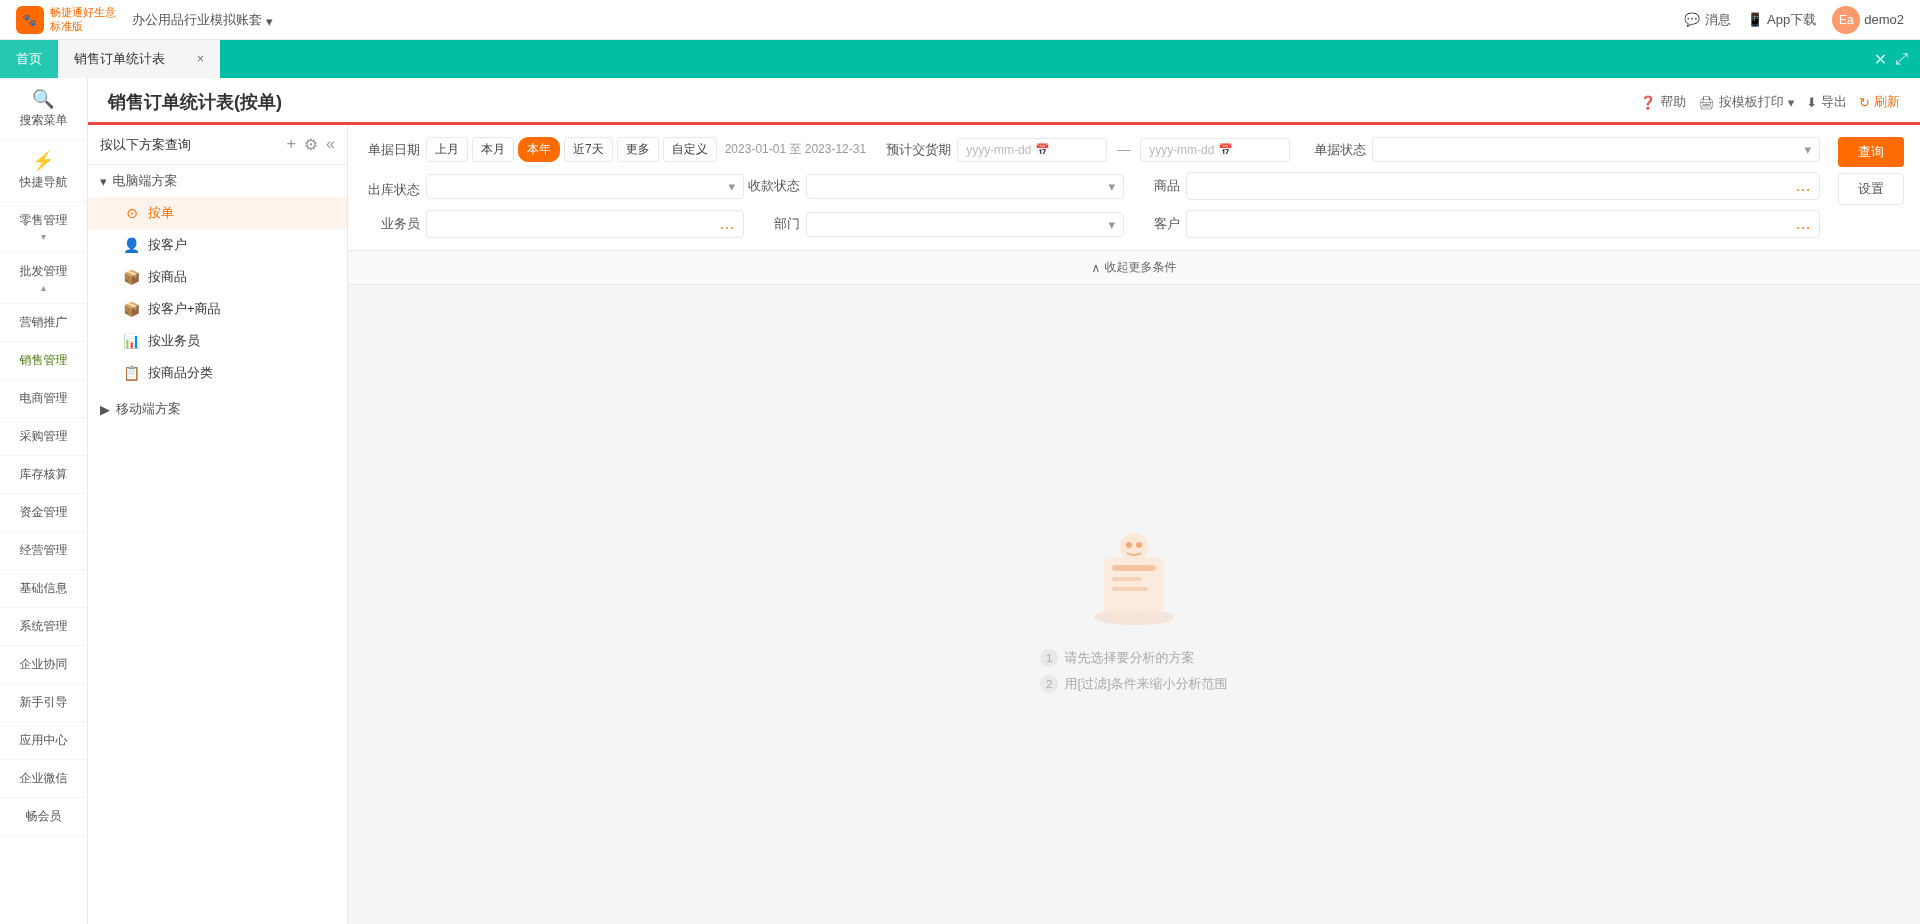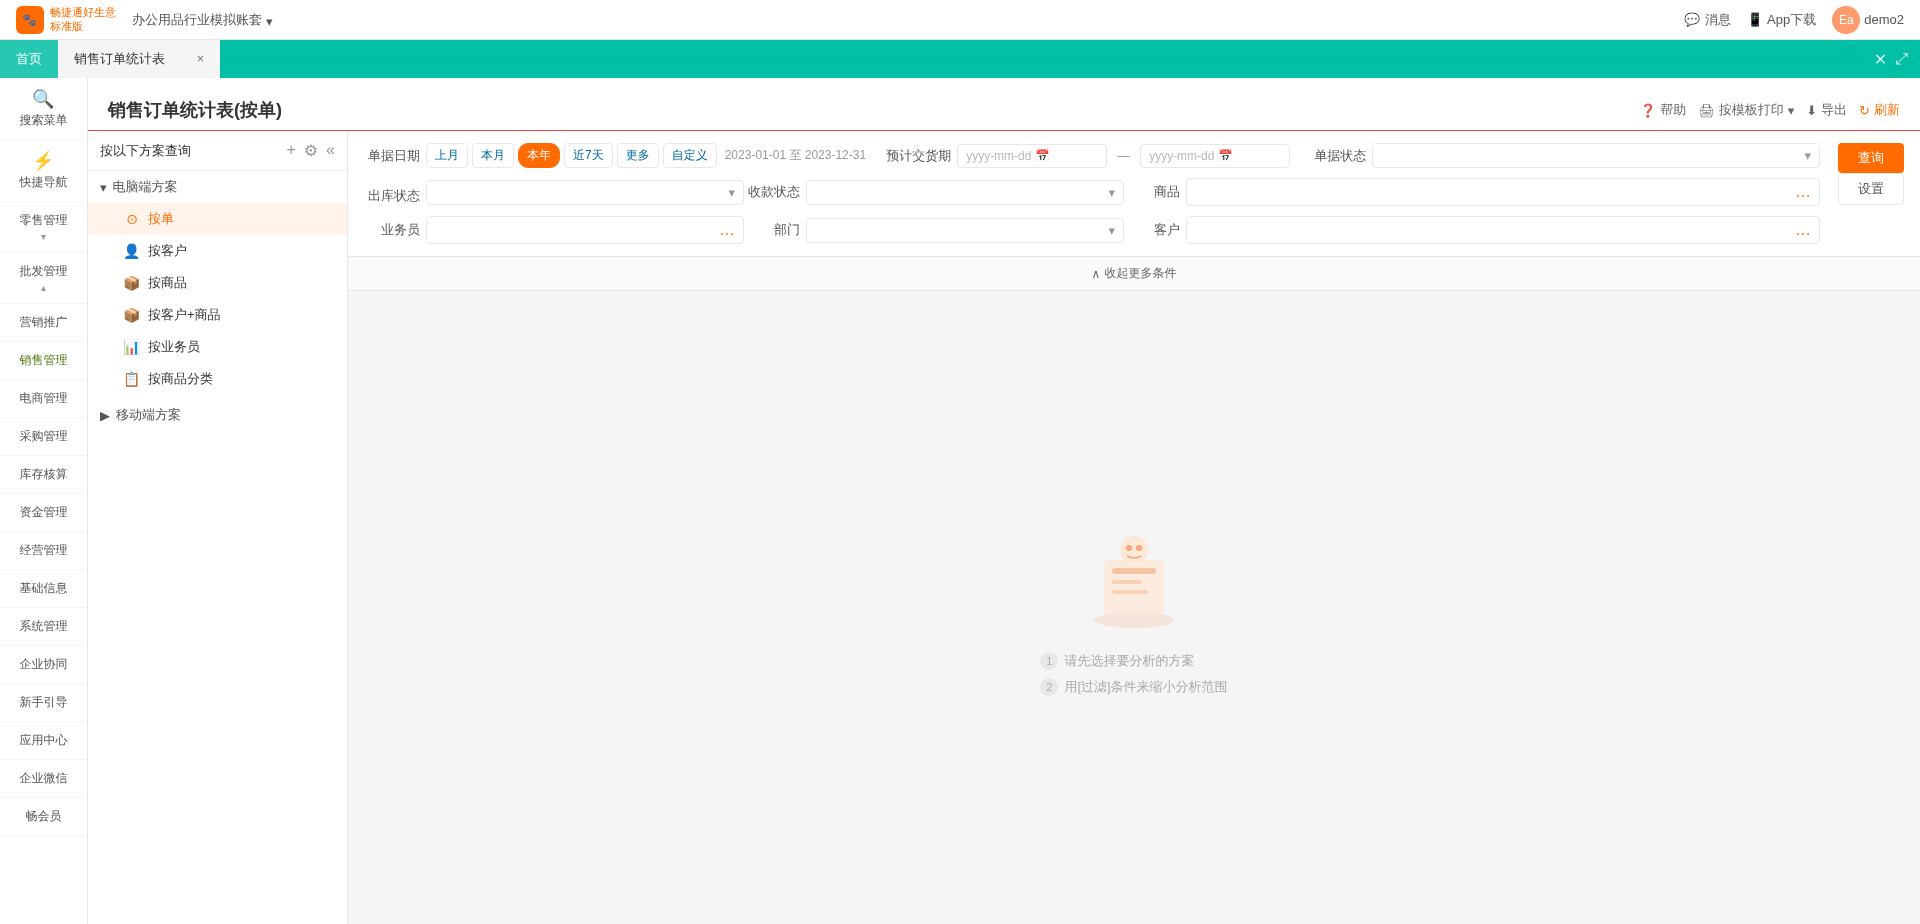--- a/index.html
+++ b/index.html
@@ -34,30 +34,30 @@
     .sidebar-item { display: flex; flex-direction: column; align-items: center; padding: 10px 4px; cursor: pointer; color: #555; font-size: 12px; gap: 2px; transition: color 0.2s; border-bottom: 1px solid #f5f5f5; }
     .sidebar-item.active { color: #4d7c0f; }
     .sidebar-item-icon { font-size: 18px; }
     .sidebar-item.with-arrow { flex-direction: column; justify-content: space-between; padding: 10px 12px; width: 100%; }
     .sidebar-item-label-wrap { display: flex; align-items: center; gap: 4px; }
 
     
     .content-area { flex: 1; display: flex; flex-direction: column; overflow: hidden; }
 
     
-    .page-header { display: flex; align-items: center; justify-content: space-between; padding: 20px 20px 8px; background: #fff; border-bottom: 1px solid #ef4444; }
+    .page-header { display: flex; align-items: center; justify-content: space-between; padding: 12px 20px 8px; background: #fff; border-bottom: 3px solid #ef4444; }
     .page-title { font-size: 18px; font-weight: 600; color: #333; }
     .page-header-actions { display: flex; align-items: center; gap: 12px; }
     .header-action-btn { display: flex; align-items: center; gap: 4px; color: #666; cursor: pointer; font-size: 13px; }
     .header-action-btn.primary { color: #ff6b00; }
     .filter-row { display: flex; align-items: center; gap: 0; margin-bottom: 10px; flex-wrap: wrap; }
     .filter-row:last-child { margin-bottom: 0; }
     .filter-label { color: #555; font-size: 13px; white-space: nowrap; min-width: 56px; text-align: right; }
     .filter-date-group { display: flex; align-items: center; gap: 4px; }
-    .date-btn { padding: 3px 8px; border: 1px solid #e8e8e8; border-radius: 4px; cursor: pointer; font-size: 12px; color: #0369a1; background: #fff; }
+    .date-btn { padding: 3px 8px; border: 1px solid #e8e8e8; border-radius: 4px; cursor: pointer; font-size: 12px; color: #404040; background: #fff; }
     .date-btn.active { background: #ff6b00; color: white; border-color: #ff6b00; border-radius: 10px; }
     .date-range-text { font-size: 12px; color: #999; margin-left: 4px; text-align: right; }
     .filter-select { display: flex; align-items: center; border: 1px solid #e8e8e8; border-radius: 4px; padding: 4px 8px; background: #fff; cursor: pointer; min-width: 180px; justify-content: space-between; font-size: 13px; color: #999; }
     .filter-input { border: 1px solid #e8e8e8; border-radius: 4px; padding: 4px 8px; background: #fff; min-width: 180px; font-size: 13px; color: #999; display: flex; align-items: center; justify-content: space-between; }
     .filter-ellipsis { color: #ff6b00; cursor: pointer; font-size: 16px; }
     .date-input-wrap { display: flex; align-items: center; border: 1px solid #e8e8e8; border-radius: 4px; padding: 4px 8px; min-width: 150px; gap: 4px; color: #bbb; font-size: 12px; }
     .date-sep { color: #999; margin: 0 4px; }
     .filter-item { display: flex; align-items: center; gap: 6px; }
     .filter-item-wide { flex: 1; }
 
@@ -85,21 +85,21 @@
     
     .query-btn { background: #ff6b00; color: white; border: none; border-radius: 4px; padding: 6px 20px; font-size: 13px; cursor: pointer; white-space: nowrap; }
     .setup-btn { background: #fff; color: #555; border: 1px solid #e8e8e8; border-radius: 4px; padding: 6px 16px; font-size: 13px; cursor: pointer; white-space: nowrap; }
 
     
     .empty-state { flex: 1; display: flex; flex-direction: column; align-items: center; justify-content: center; gap: 12px; color: #999; }
     .empty-icon { width: 120px; height: 120px; }
     .empty-tips { display: flex; flex-direction: column; gap: 8px; }
     .empty-tip { display: flex; align-items: flex-start; gap: 6px; font-size: 13px; color: #aaa; }
     .tip-num { width: 18px; height: 18px; border-radius: 50%; background: #e8e8e8; display: flex; align-items: center; justify-content: center; font-size: 11px; flex-shrink: 0; }
-    .filter-actions { display: flex; flex-direction: column; justify-content: flex-start; padding-left: 10px; }
+    .filter-actions { display: flex; flex-direction: column; gap: 6px; justify-content: flex-start; padding-left: 10px; }
   </style>
 </head>
 <body>
 
 <div class="top-bar">
   <div class="top-bar-left">
     <div class="logo-area">
       <div class="logo-icon">🐾</div>
       <div class="logo-text">
         <div>畅捷通好生意</div>

